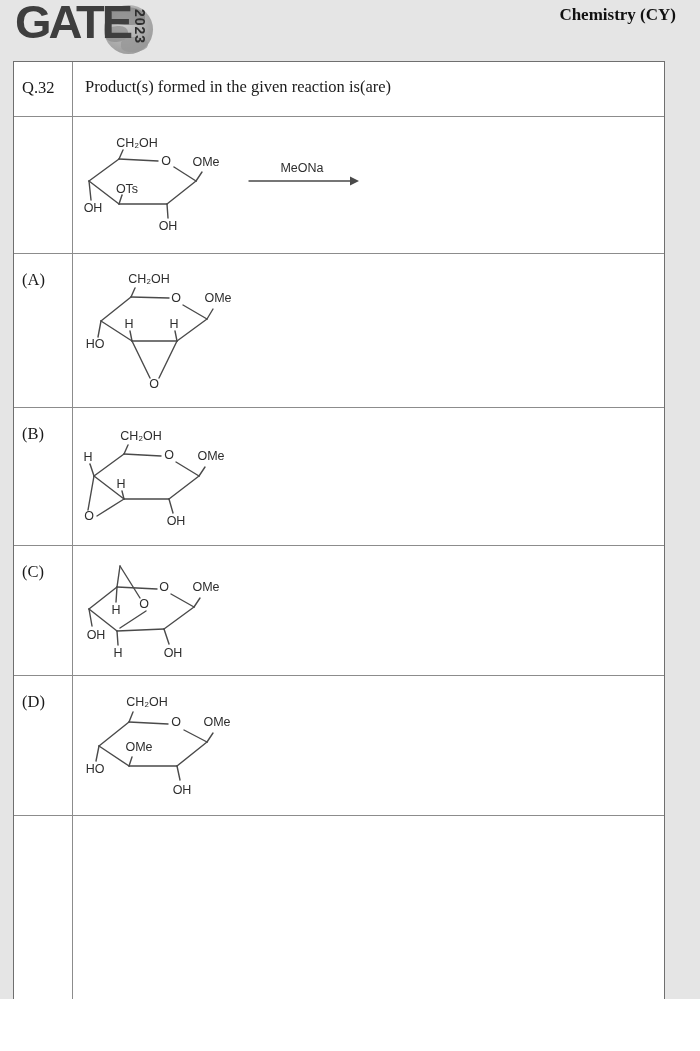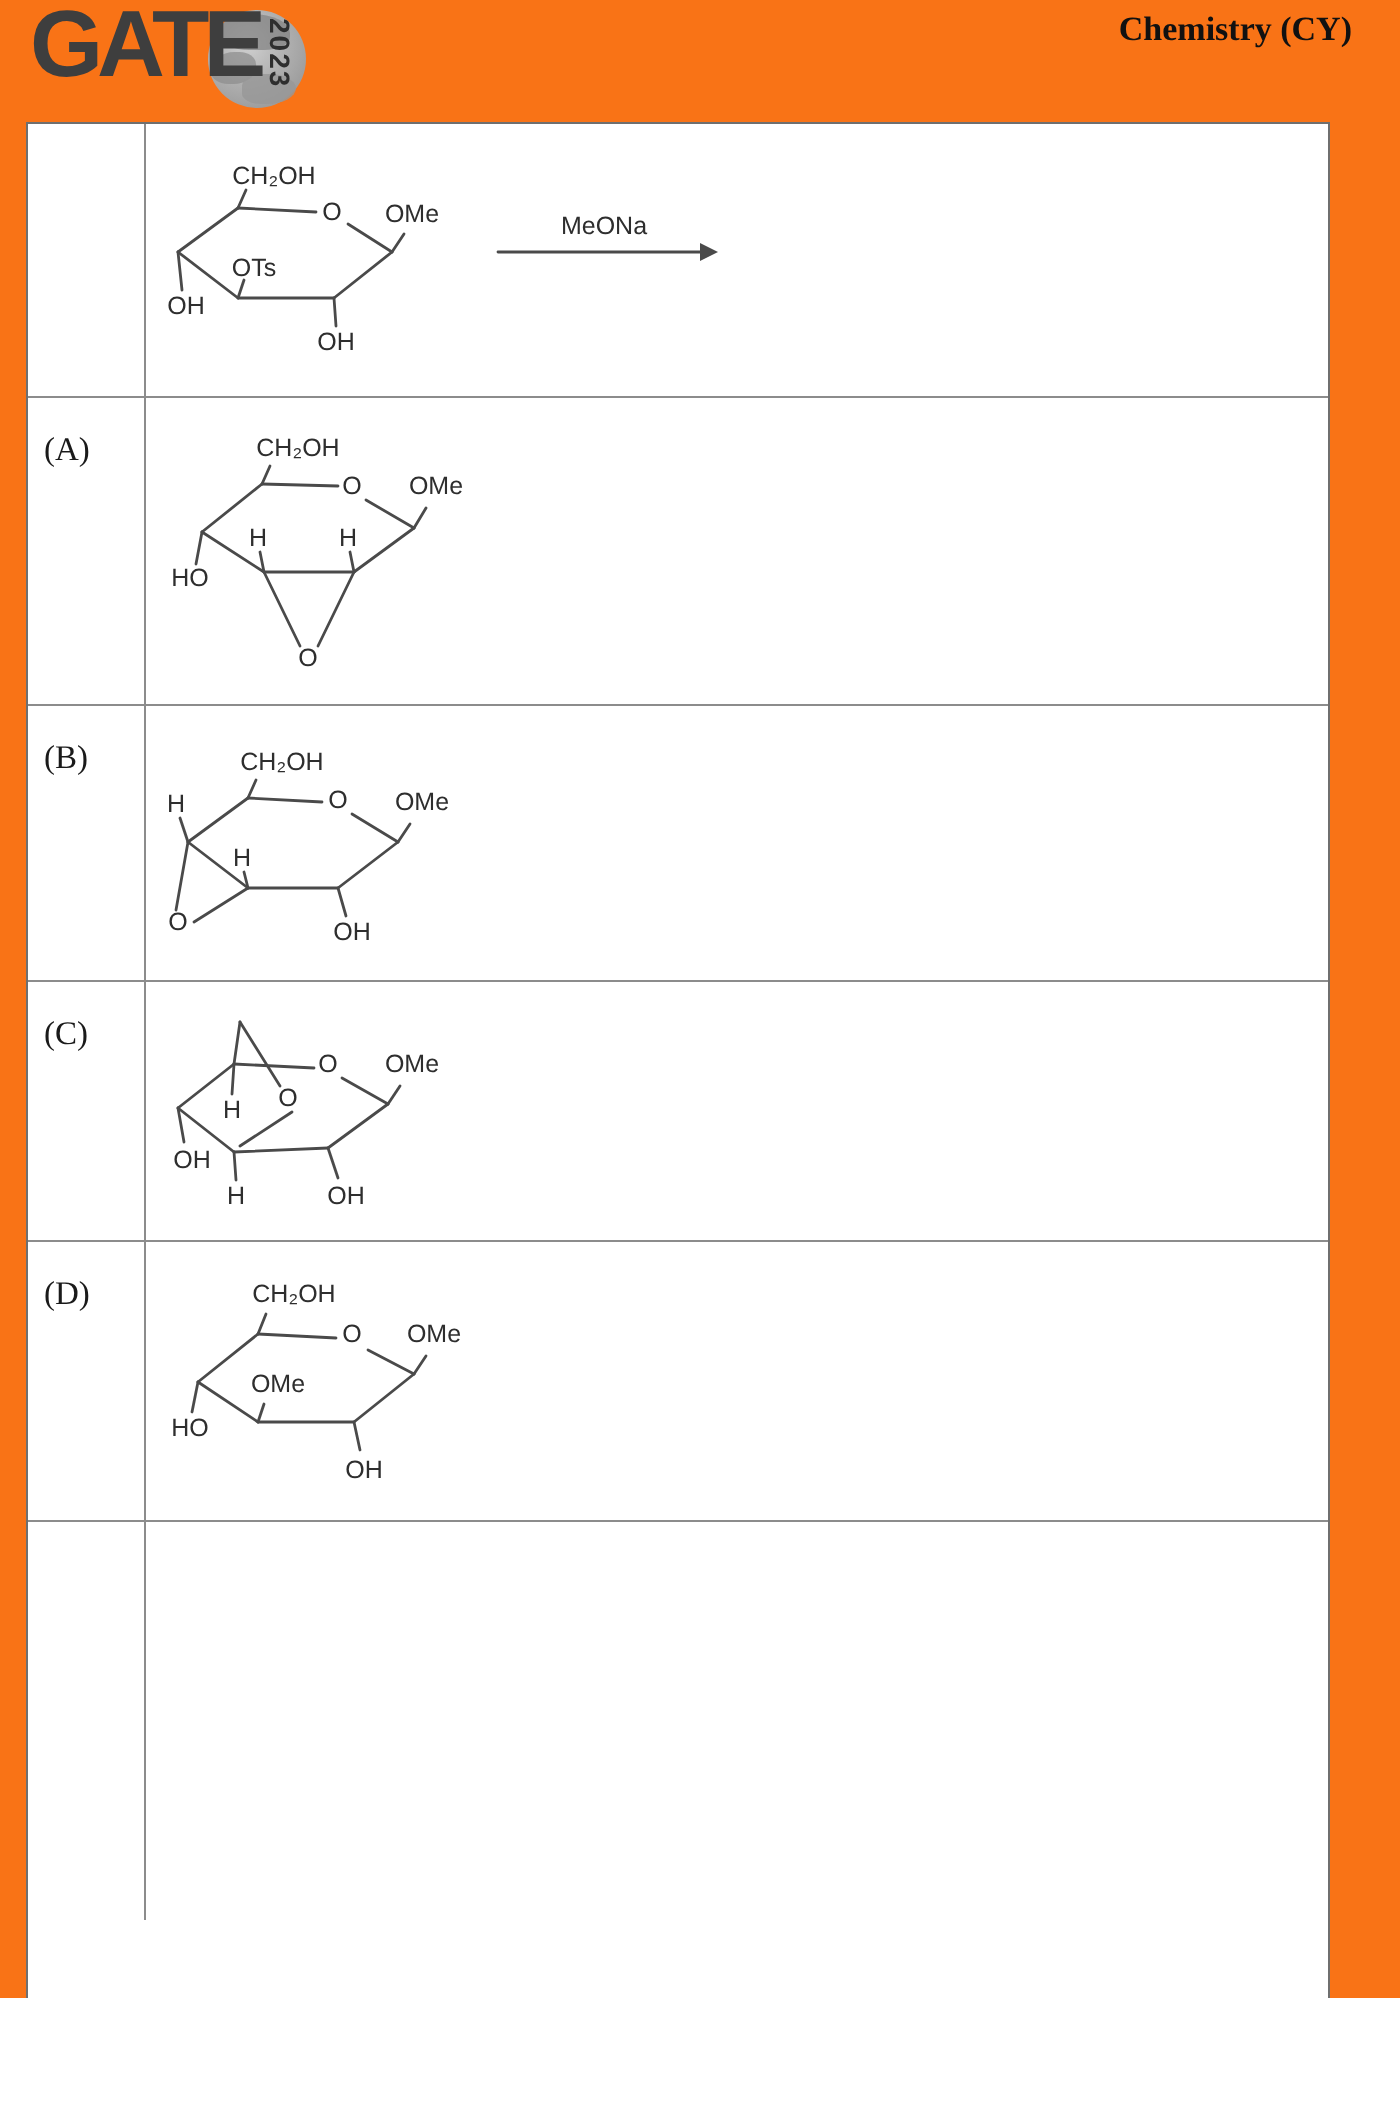--- a/index.html
+++ b/index.html
@@ -1,16 +1,16 @@
 <!DOCTYPE html>
 <html><head>
 <meta charset="utf-8">
 <style>
   html,body{margin:0;padding:0;background:#ffffff;}
-  .page{position:relative;width:700px;height:999px;background:#f97316;overflow:hidden;
+  .page{position:relative;width:700px;height:999px;background:#e5e5e5;overflow:hidden;
         font-family:"Liberation Serif",serif;color:#1a1a1a;}
 
   
   .logo{position:absolute;left:15px;top:2px;width:170px;height:56px;}
   .logo-text{position:absolute;left:0;top:-8px;font-family:"Liberation Sans",sans-serif;
              font-weight:bold;font-size:47px;letter-spacing:-3px;color:#3e3e3e;z-index:2;}
   .globe{position:absolute;left:89px;top:3px;width:49px;height:49px;border-radius:50%;z-index:1;
          background:radial-gradient(circle at 40% 35%, #d0d0d0 0%, #b0b0b0 45%, #8e8e8e 100%);}
   .globe .blob1{position:absolute;left:12%;top:4%;width:72%;height:36%;background:#848484;
                 border-radius:55% 65% 45% 50%;opacity:.75;}
@@ -51,20 +51,26 @@
       <div class="blob2"></div>
       <div class="blob3"></div>
     </div>
     <div class="logo-text">GATE</div>
     <div class="logo-year">2023</div>
   </div>
   <div class="doc-title">Chemistry (CY)</div>
 
   <div class="qtable">
 
+    <div class="row" style="height:55px;">
+      <div class="cell-key">Q.32</div>
+      <div class="cell-body">
+        <div class="prompt">Product(s) formed in the given reaction is(are)</div>
+      </div>
+    </div>
 
     <div class="row" style="height:137px;">
       <div class="cell-key"></div>
       <div class="cell-body"></div>
       <svg class="struct" style="left:60px;top:12px;" width="300" height="112" viewBox="0 0 300 112">
         <g>
           <line x1="45" y1="30" x2="84" y2="32"></line>
           <line x1="100" y1="38" x2="122" y2="52"></line>
           <line x1="122" y1="52" x2="93" y2="75"></line>
           <line x1="93" y1="75" x2="45" y2="75"></line>

